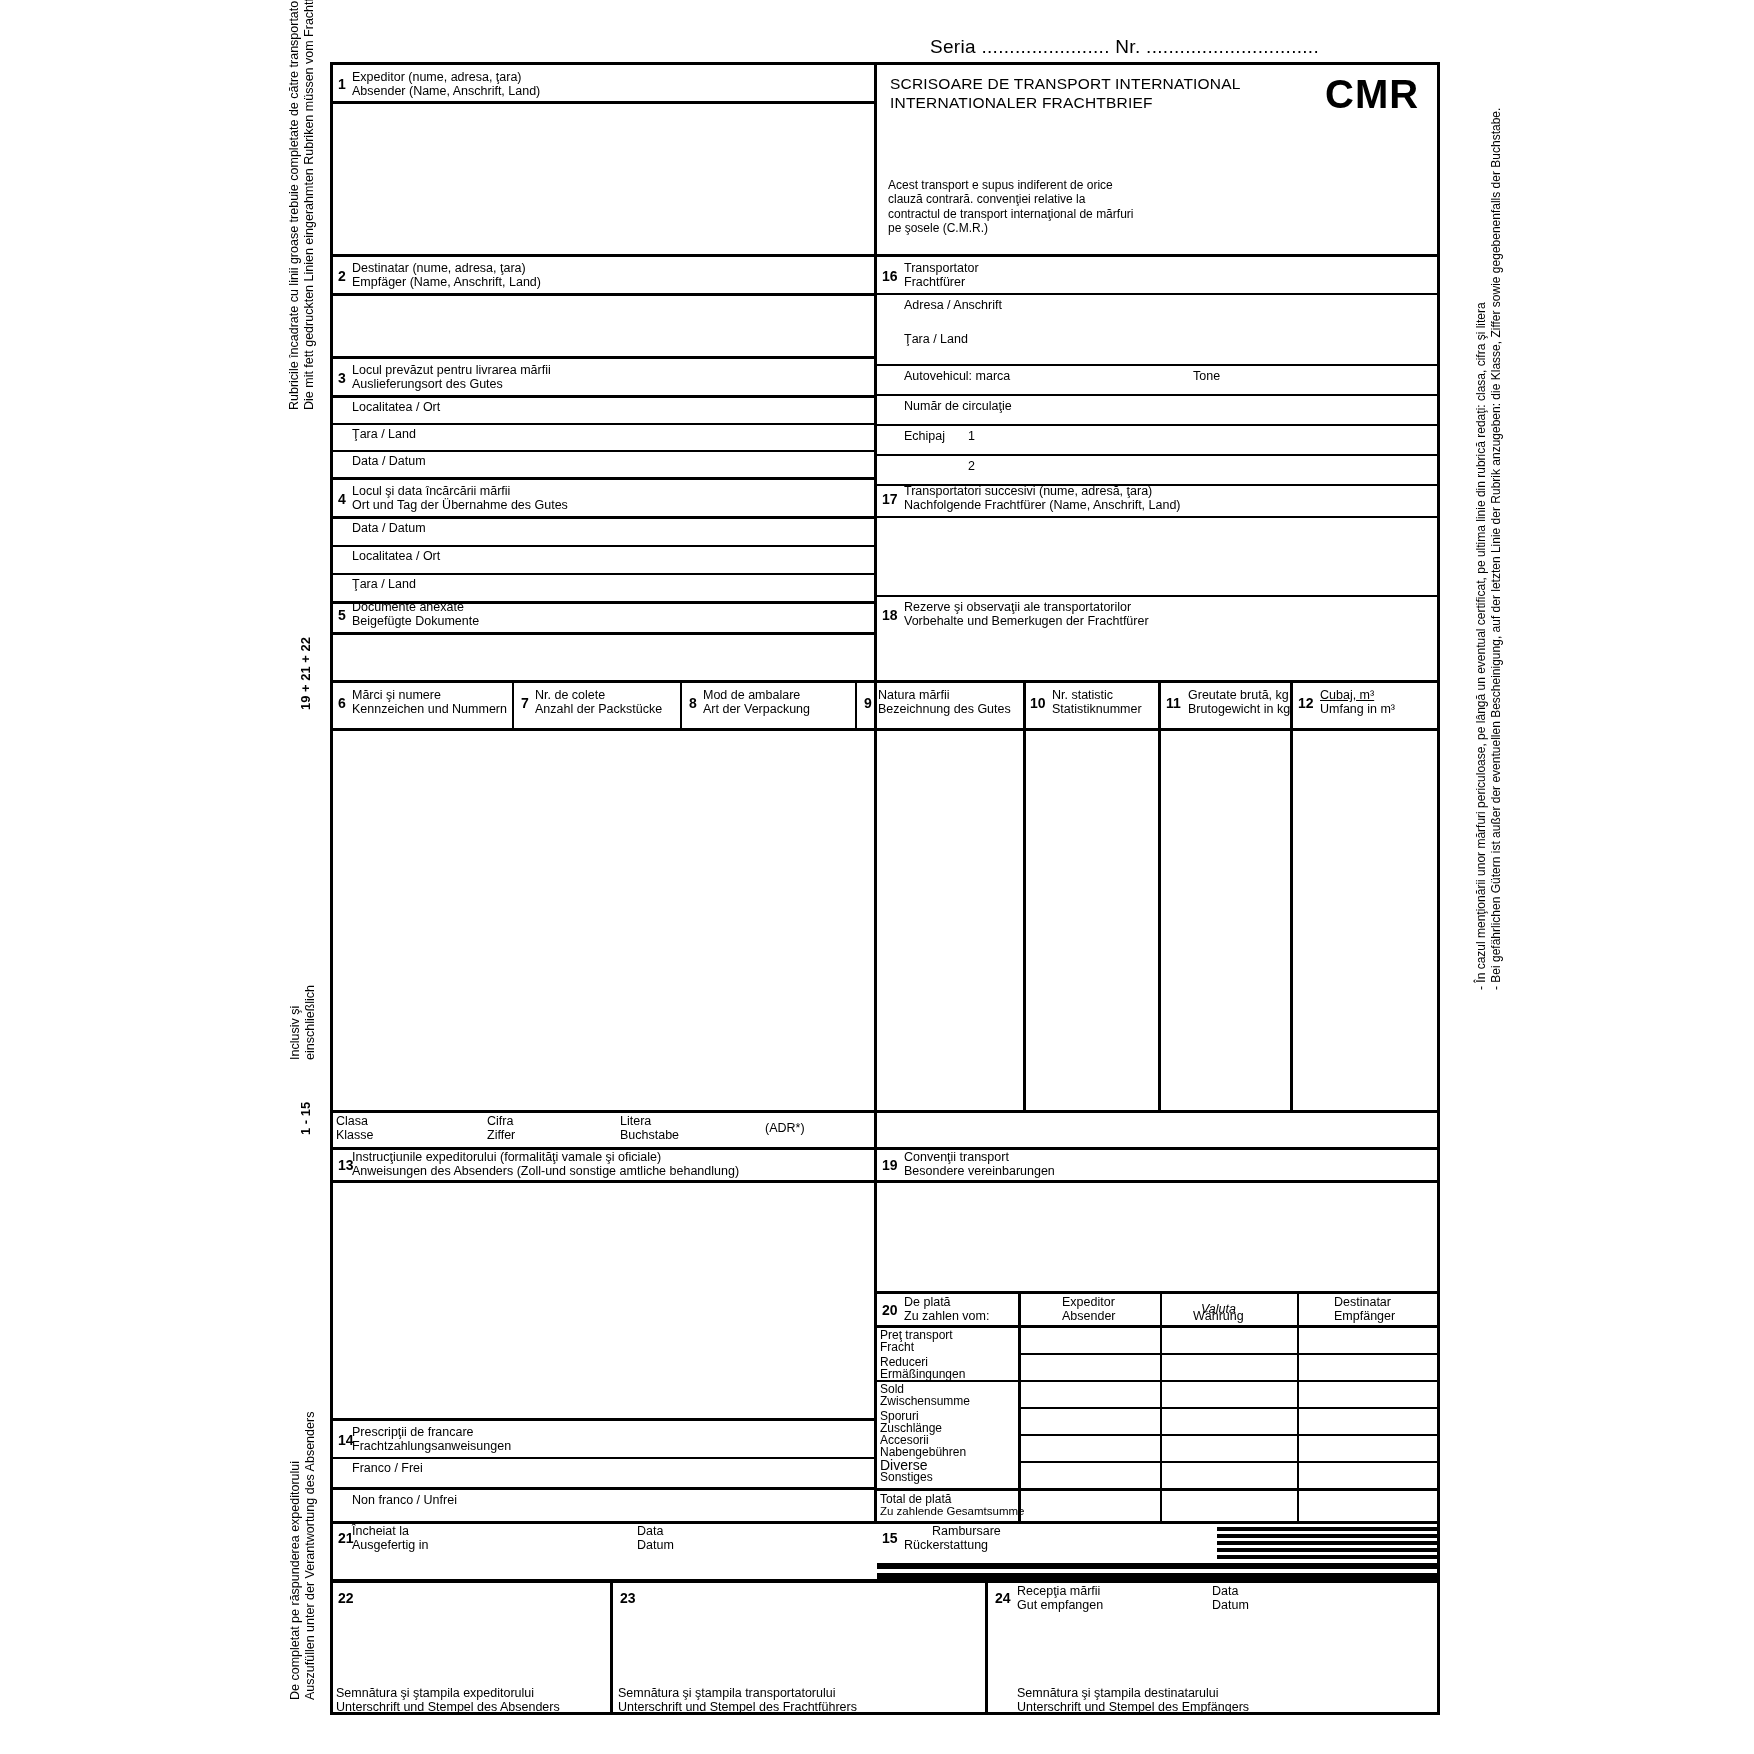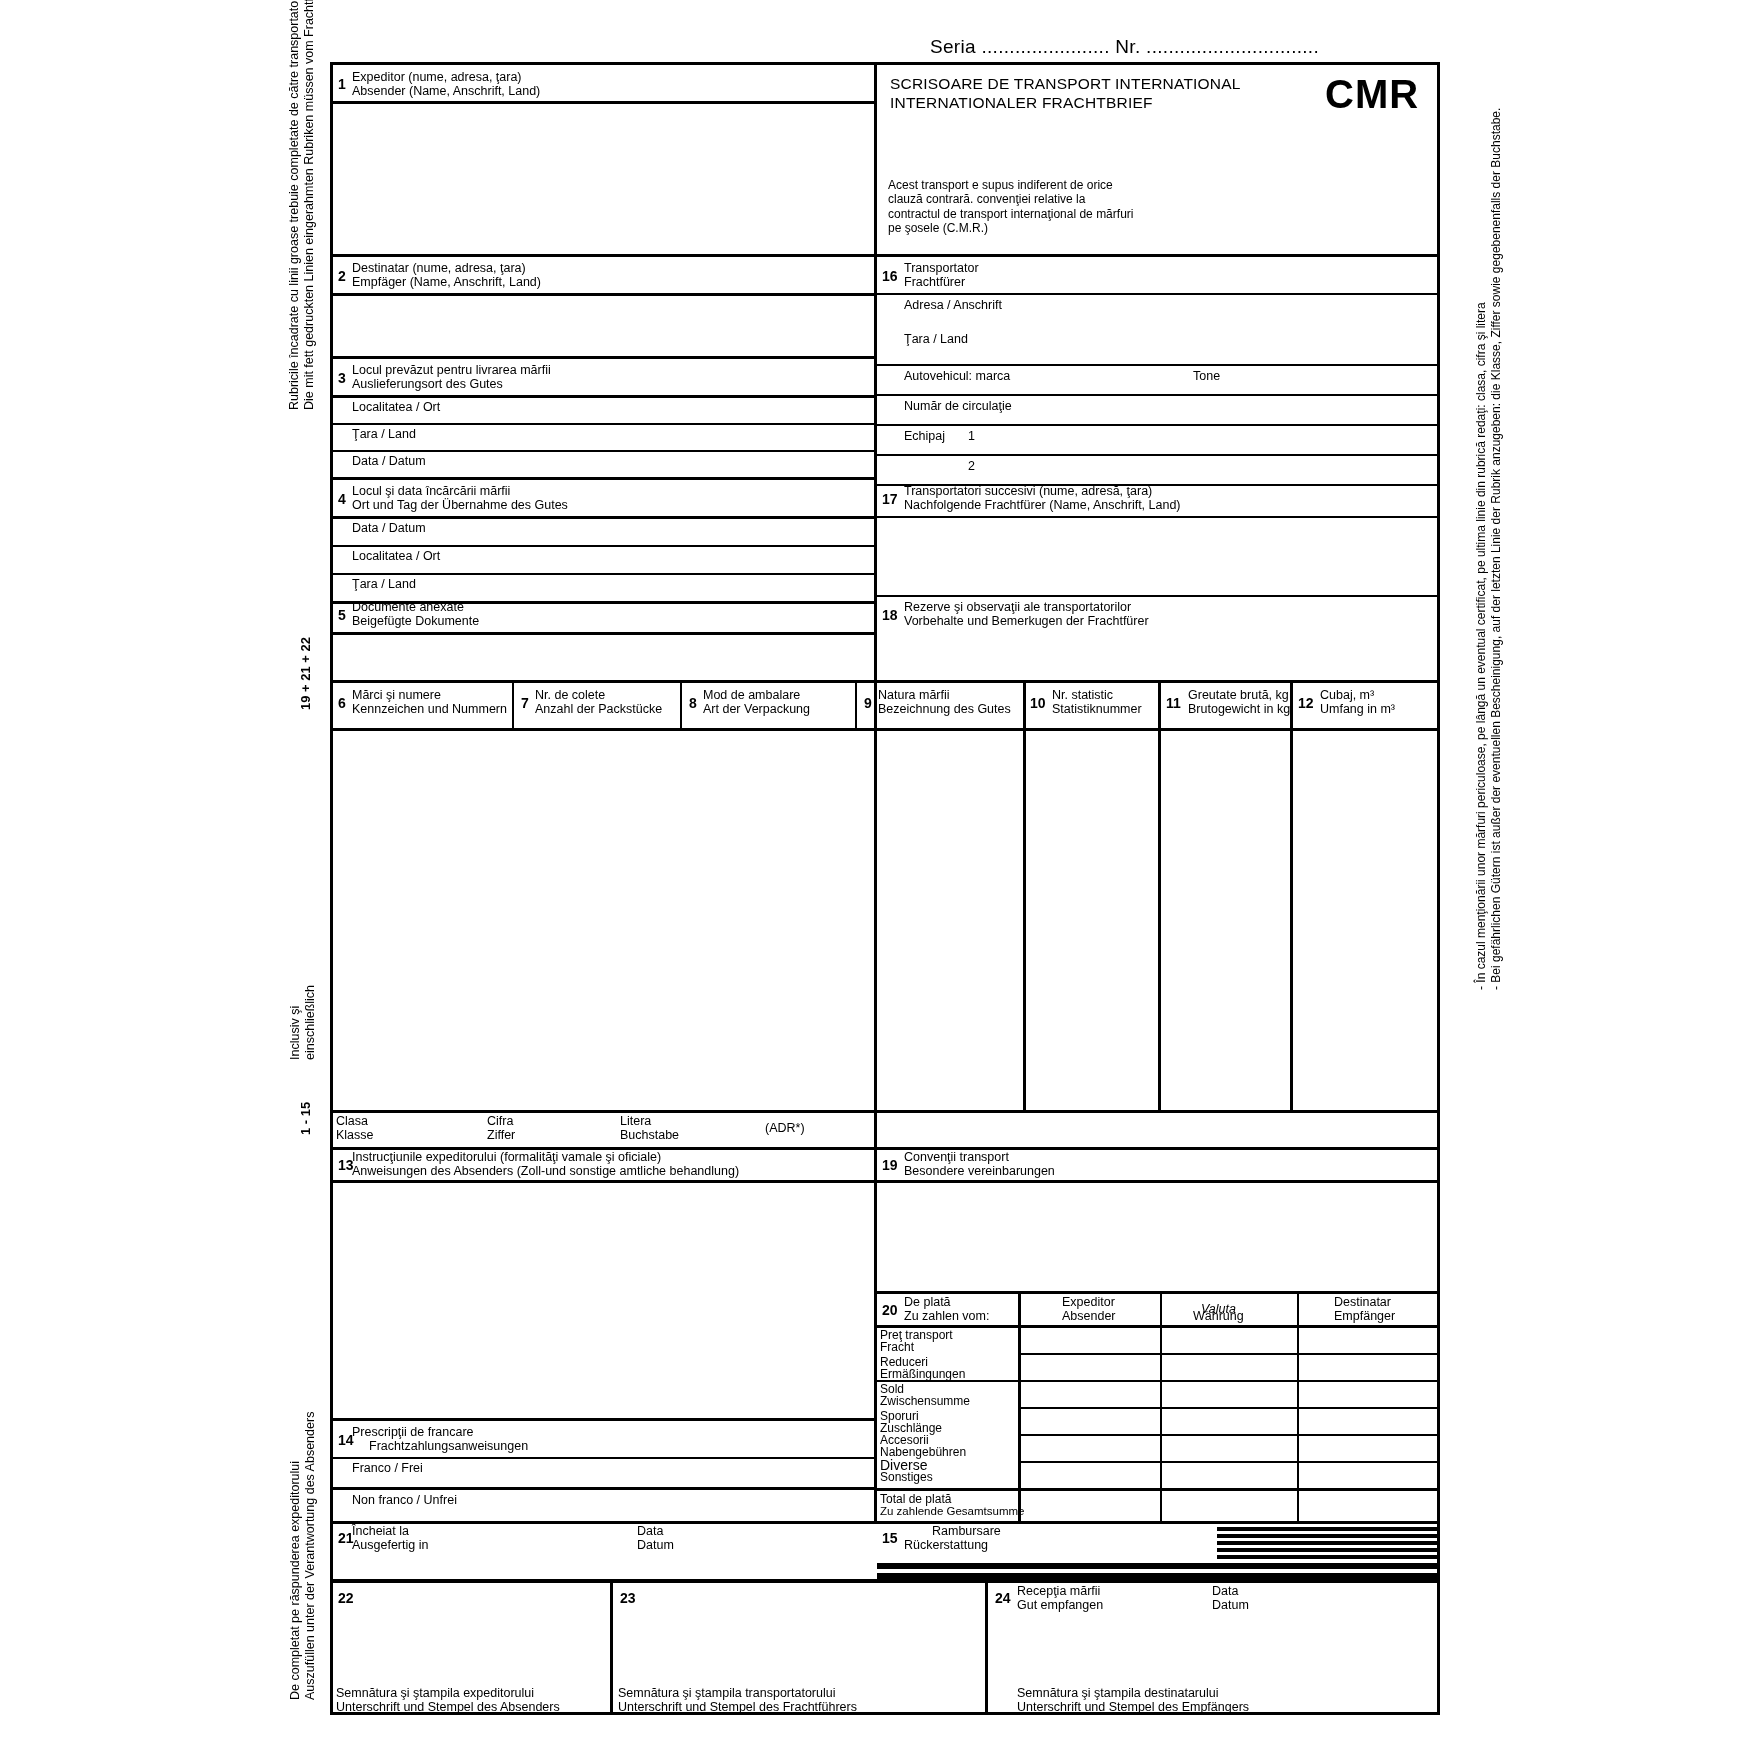--- a/index.html
+++ b/index.html
@@ -243,21 +243,21 @@
 
   <div class="fieldnum" style="left:1030px; top:695px;">10</div>
   <div class="fieldlabel" style="left:1052px; top:688px;">Nr. statistic</div>
   <div class="fieldlabel" style="left:1052px; top:702px;">Statistiknummer</div>
 
   <div class="fieldnum" style="left:1166px; top:695px;">11</div>
   <div class="fieldlabel" style="left:1188px; top:688px;">Greutate brută, kg</div>
   <div class="fieldlabel" style="left:1188px; top:702px;">Brutogewicht in kg</div>
 
   <div class="fieldnum" style="left:1298px; top:695px;">12</div>
-  <div class="fieldlabel" style="left:1320px; top:688px;">Cubaj, m³</div>
+  <div class="fieldlabel" style="left:1320px; top:688px;text-decoration:underline;">Cubaj, m³</div>
   <div class="fieldlabel" style="left:1320px; top:702px;">Umfang in m³</div>
 
   <div class="abs thick" style="left:330px; top:728px; width:1110px; height:3px;"></div>
 
   <div class="abs" style="left:333px; top:731px; width:690px; height:379px;"></div>
   <div class="abs" style="left:1026px; top:731px; width:132px; height:379px;"></div>
   <div class="abs" style="left:1161px; top:731px; width:129px; height:379px;"></div>
   <div class="abs" style="left:1293px; top:731px; width:144px; height:379px;"></div>
 
   <div class="abs thick" style="left:330px; top:1110px; width:1110px; height:3px;"></div>
@@ -363,21 +363,21 @@
   <div class="abs" style="left:1299px; top:1491px; width:138px; height:30px;"></div>
   <div class="abs thick" style="left:874px; top:1521px; width:566px; height:3px;"></div>
 
   <div class="abs thin" style="left:1018px; top:1477px; width:3px; height:46px;"></div>
   <div class="abs thin" style="left:1160px; top:1477px; width:2px; height:46px;"></div>
   <div class="abs thin" style="left:1297px; top:1477px; width:2px; height:46px;"></div>
 
   <div class="abs thick" style="left:330px; top:1418px; width:547px; height:3px;"></div>
   <div class="fieldnum" style="left:338px; top:1432px;">14</div>
   <div class="fieldlabel" style="left:352px; top:1425px;">Prescripţii de francare</div>
-  <div class="fieldlabel" style="left:352px; top:1439px;margin-left:17px;">Frachtzahlungsanweisungen</div>
+  <div class="fieldlabel" style="left:352px; top:1439px;">Frachtzahlungsanweisungen</div>
   <div class="abs thin" style="left:330px; top:1457px; width:547px; height:2px;"></div>
 
   <div class="fieldlabel" style="left:352px; top:1461px;">Franco / Frei</div>
   <div class="abs" style="left:333px; top:1459px; width:541px; height:28px;"></div>
   <div class="abs thick" style="left:330px; top:1487px; width:547px; height:3px;"></div>
 
   <div class="fieldlabel" style="left:352px; top:1493px;">Non franco / Unfrei</div>
   <div class="abs" style="left:333px; top:1490px; width:541px; height:31px;"></div>
   <div class="abs thick" style="left:330px; top:1521px; width:547px; height:3px;"></div>
 

